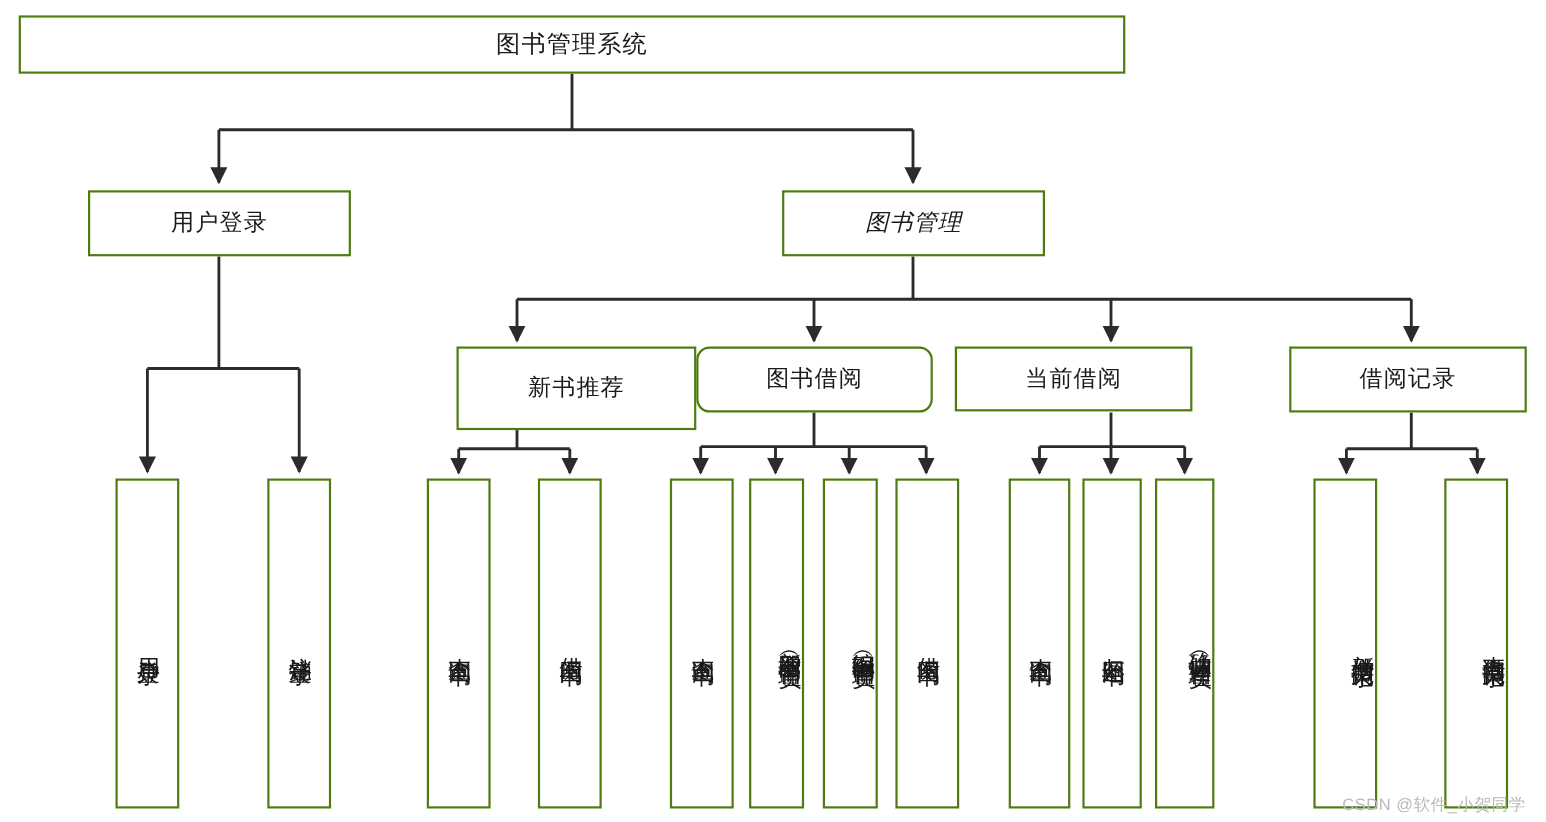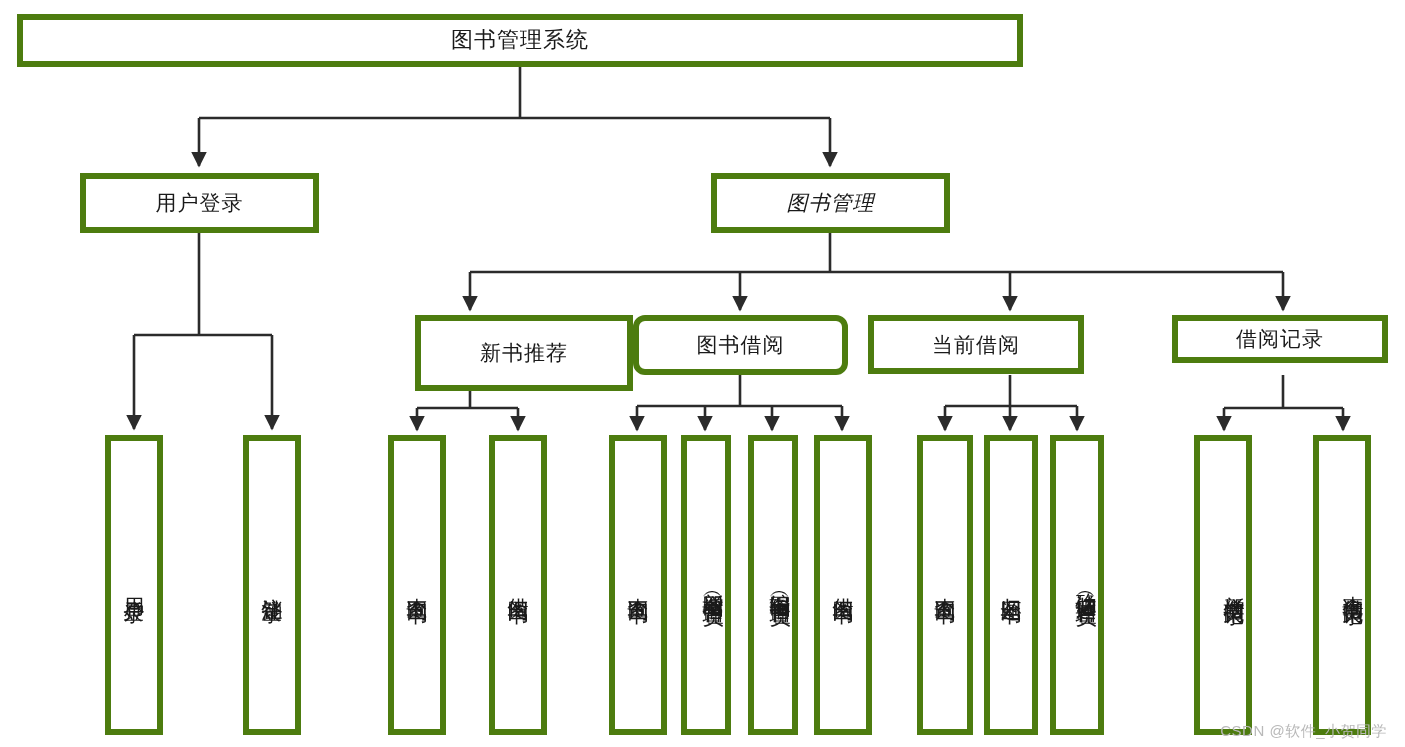--- a/index.html
+++ b/index.html
@@ -22,21 +22,21 @@
     position: absolute;
     left: 0;
     top: 0;
     width: 1405px;
     height: 747px;
     pointer-events: none;
   }
   .node {
     position: absolute;
     box-sizing: border-box;
-    border: 6px solid #4d7c0f;
+    border: 2px solid #4d7c0f;
     background: #ffffff;
     display: flex;
     align-items: center;
     justify-content: center;
     color: #1a1a1a;
     text-align: right;
   }
   .node.horizontal {
     font-size: 21px;
     letter-spacing: 1px;
@@ -142,21 +142,21 @@
 
   <div class="node horizontal" style="left:368px; top:315px; width:218px; height:76px;margin-left:47px;">
     <span class="node-label">新书推荐</span>
   </div>
   <div class="node horizontal" style="left:633px; top:315px; width:215px; height:60px;border-radius:12px;">
     <span class="node-label">图书借阅</span>
   </div>
   <div class="node horizontal" style="left:868px; top:315px; width:216px; height:59px;">
     <span class="node-label">当前借阅</span>
   </div>
-  <div class="node horizontal" style="left:1172px; top:315px; width:216px; height:48px;">
+  <div class="node horizontal" style="left:1172px; top:315px; width:216px; height:60px;">
     <span class="node-label">借阅记录</span>
   </div>
 
   <div class="node vertical" style="left:105px; top:435px; width:58px; height:300px; align-items:center;">
     <span class="node-label">用户登录</span>
   </div>
   <div class="node vertical" style="left:243px; top:435px; width:58px; height:300px; align-items:center;">
     <span class="node-label">注销登录</span>
   </div>
 

